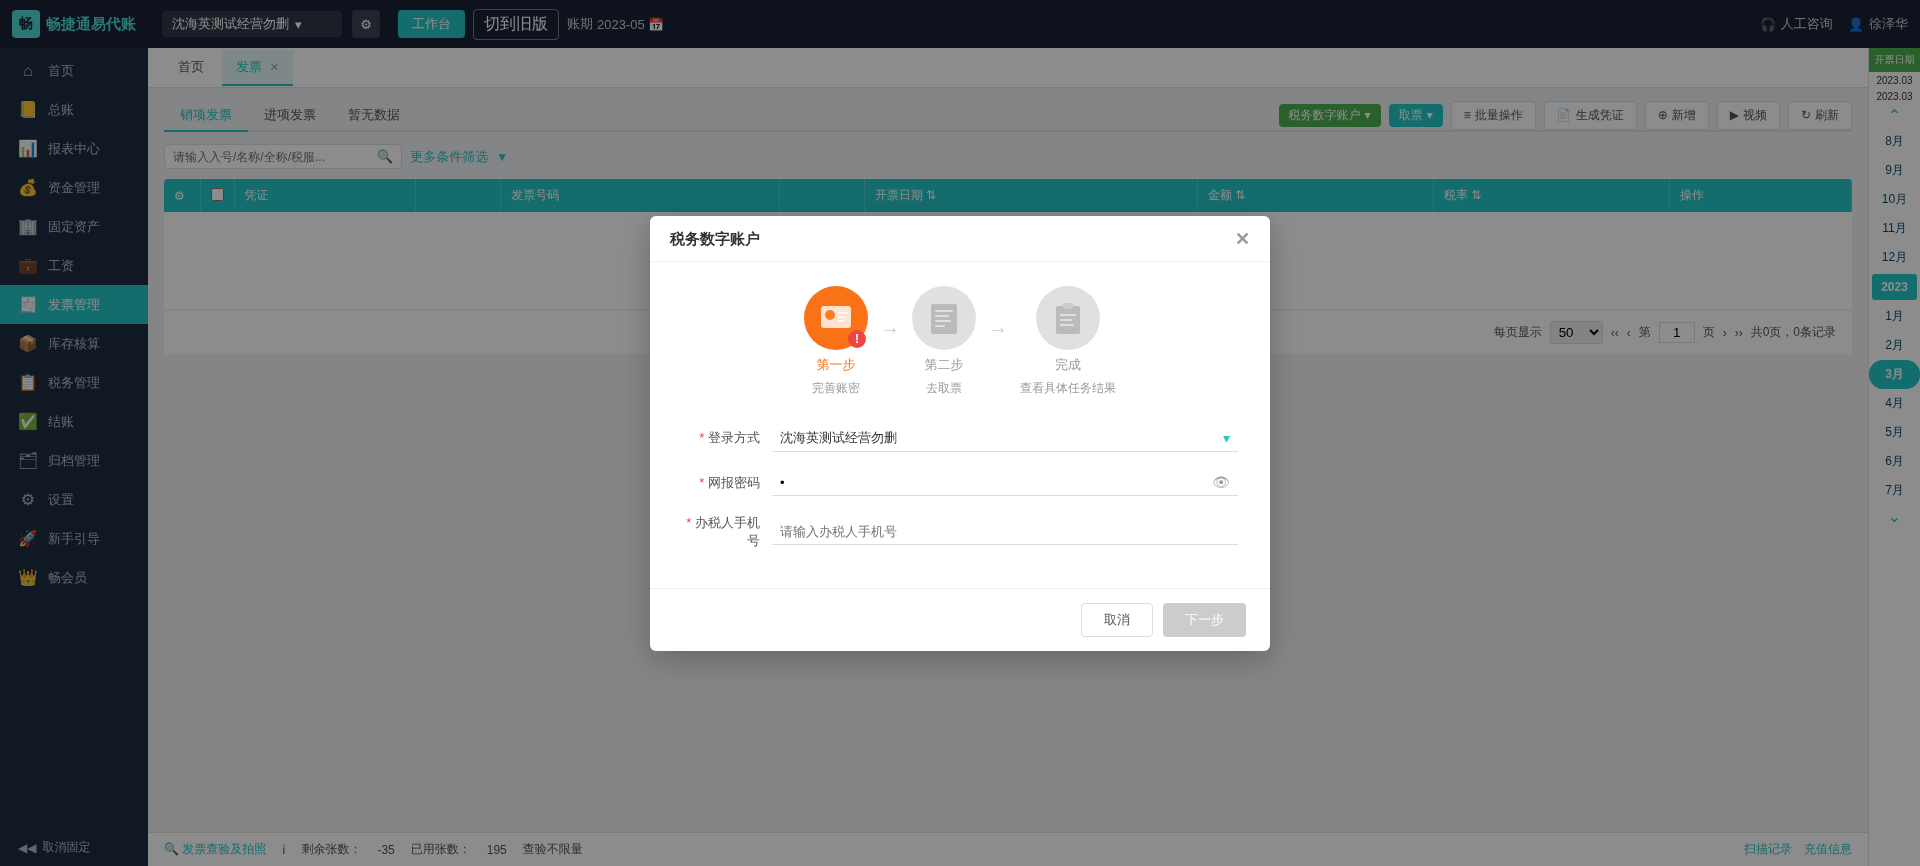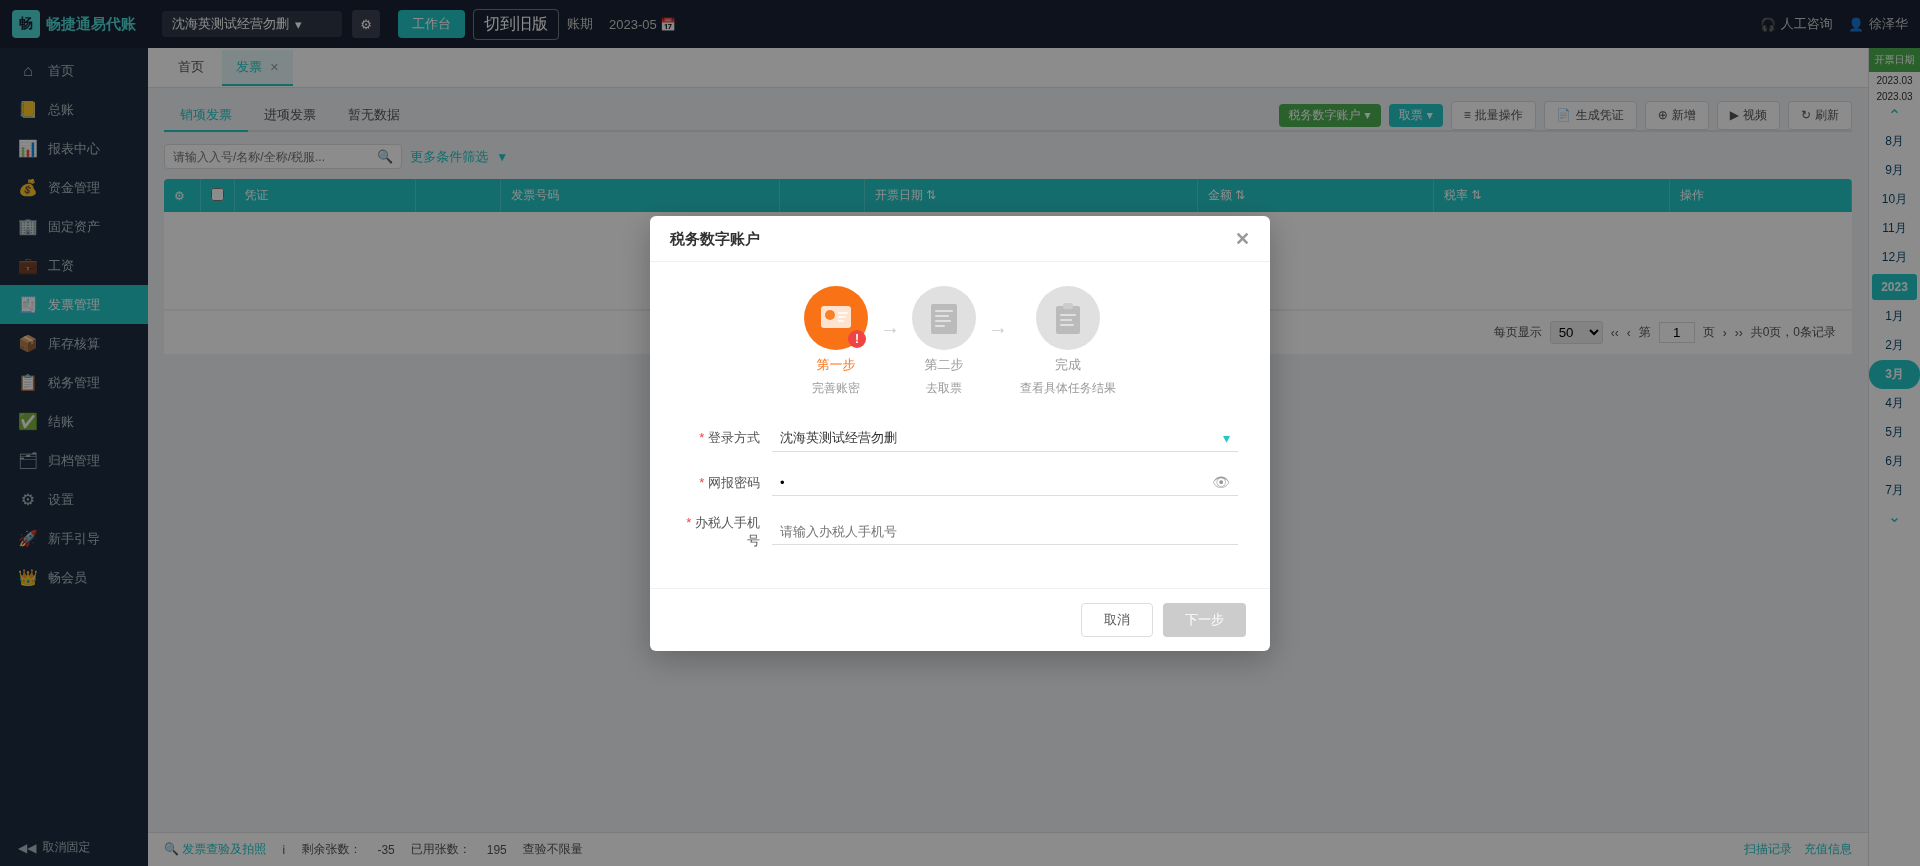--- a/index.html
+++ b/index.html
@@ -327,21 +327,21 @@
   <div class="company-selector">
     <span>沈海英测试经营勿删</span>
     <span>▾</span>
   </div>
   <div style="width:28px;height:28px;background:rgba(255,255,255,0.15);border-radius:4px;display:flex;align-items:center;justify-content:center;">⚙</div>
   <div class="header-btns">
     <button class="btn-workbench">工作台</button>
     <button class="btn-switch">切到旧版</button>
     <span class="period-info">
       <span>账期</span>
-      <span style="margin-left:16px;">2023-05</span>
+      <span style="margin-left:4px;">2023-05</span>
       <span style="margin-left:4px;cursor:pointer;">📅</span>
     </span>
   </div>
   <div class="header-right">
     <div class="user-info">
       <span>🎧</span>
       <span>人工咨询</span>
     </div>
     <div class="user-info">
       <span>👤</span>

